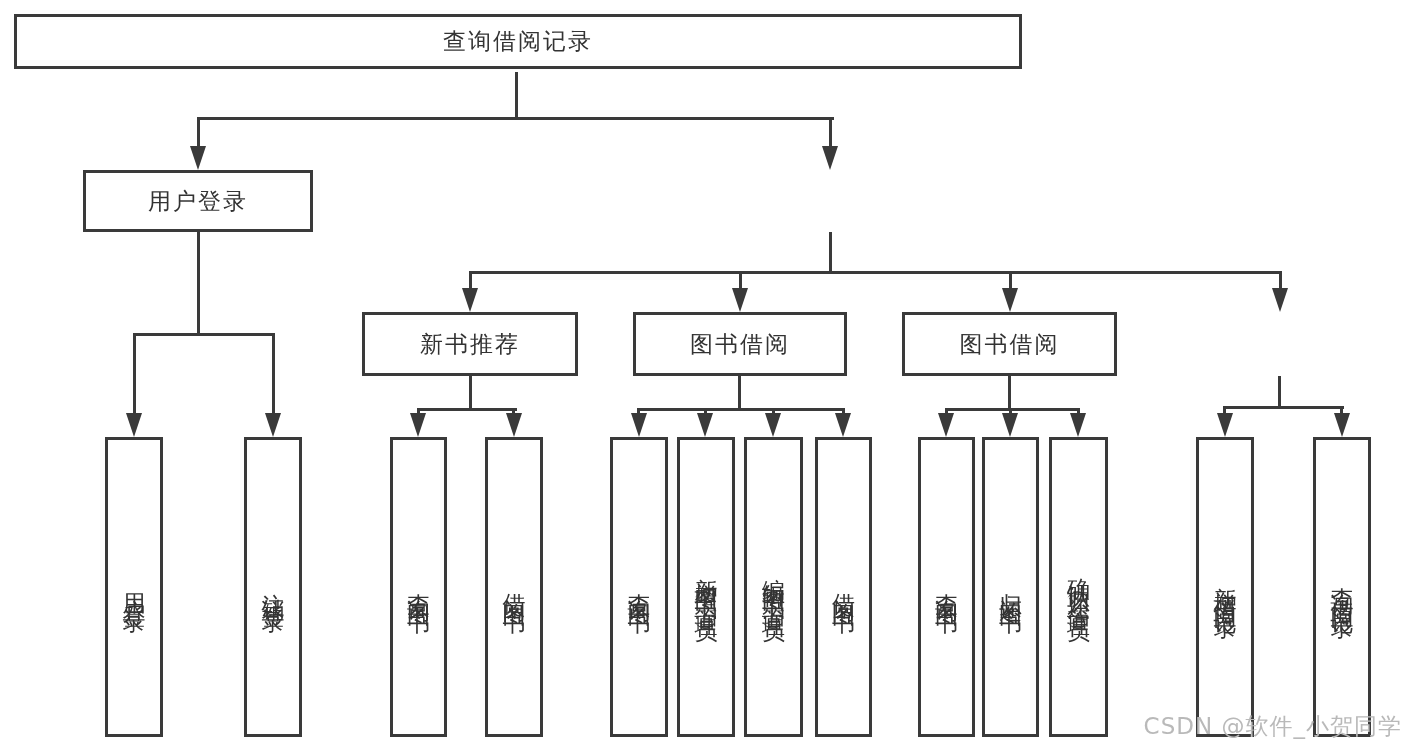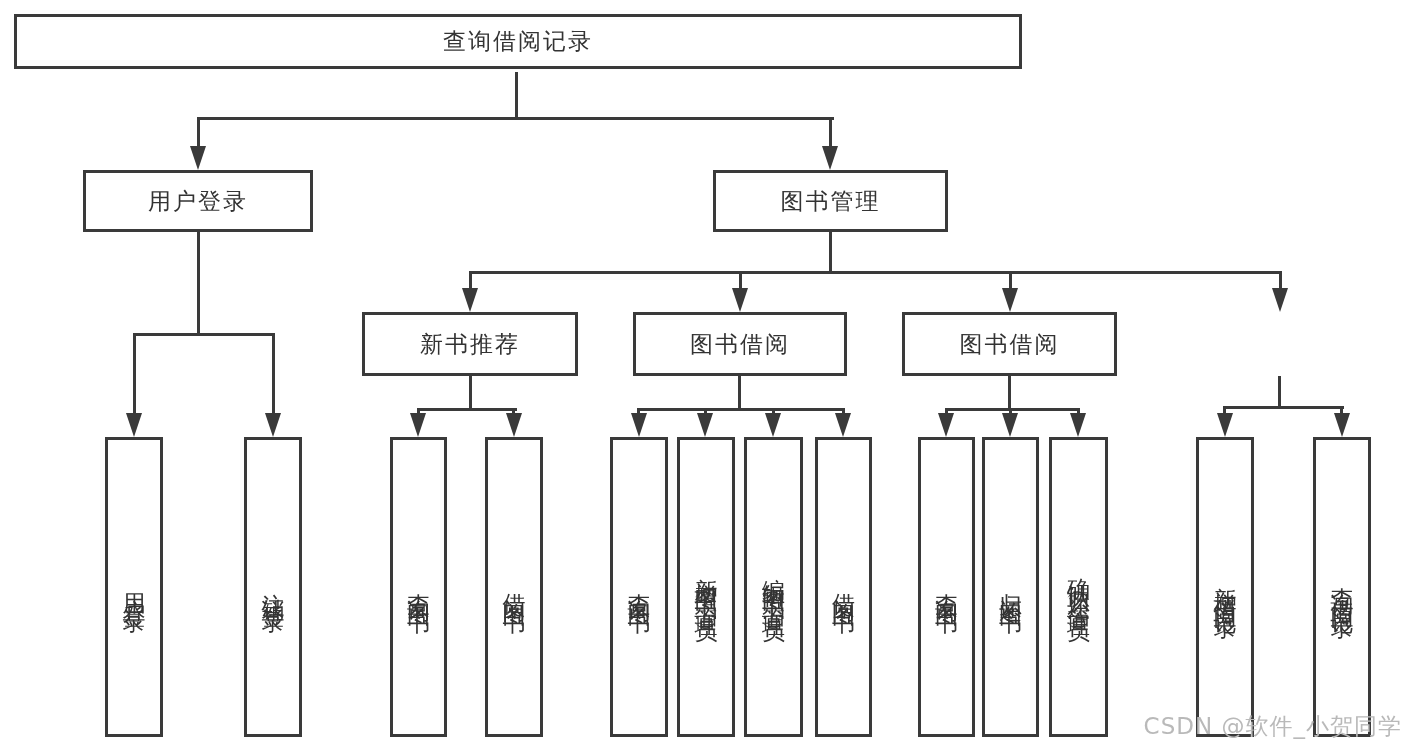--- a/index.html
+++ b/index.html
@@ -52,21 +52,20 @@
 </style>
 </head>
 <body>
 
 <div id="stage">
 
   <div class="node hnode" style="left:14px;top:14px;width:1008px;height:55px">查询借阅记录</div>
 
   <div class="node hnode" style="left:83px;top:170px;width:230px;height:62px">用户登录</div>
 
-  <div class="node hnode" style="left:713px;top:170px;width:235px;height:62px">图书管理</div>
 
   <div class="node hnode" style="left:633px;top:312px;width:214px;height:64px">图书借阅</div>
 
   <div class="node hnode" style="left:362px;top:312px;width:216px;height:64px">新书推荐</div>
 
   <div class="node hnode" style="left:902px;top:312px;width:215px;height:64px">图书借阅</div>
 
 
   <div class="node vnode" style="left:105px;top:437px;width:58px;height:300px">用户登录</div>
   <div class="node vnode" style="left:244px;top:437px;width:58px;height:300px">注销登录</div>

